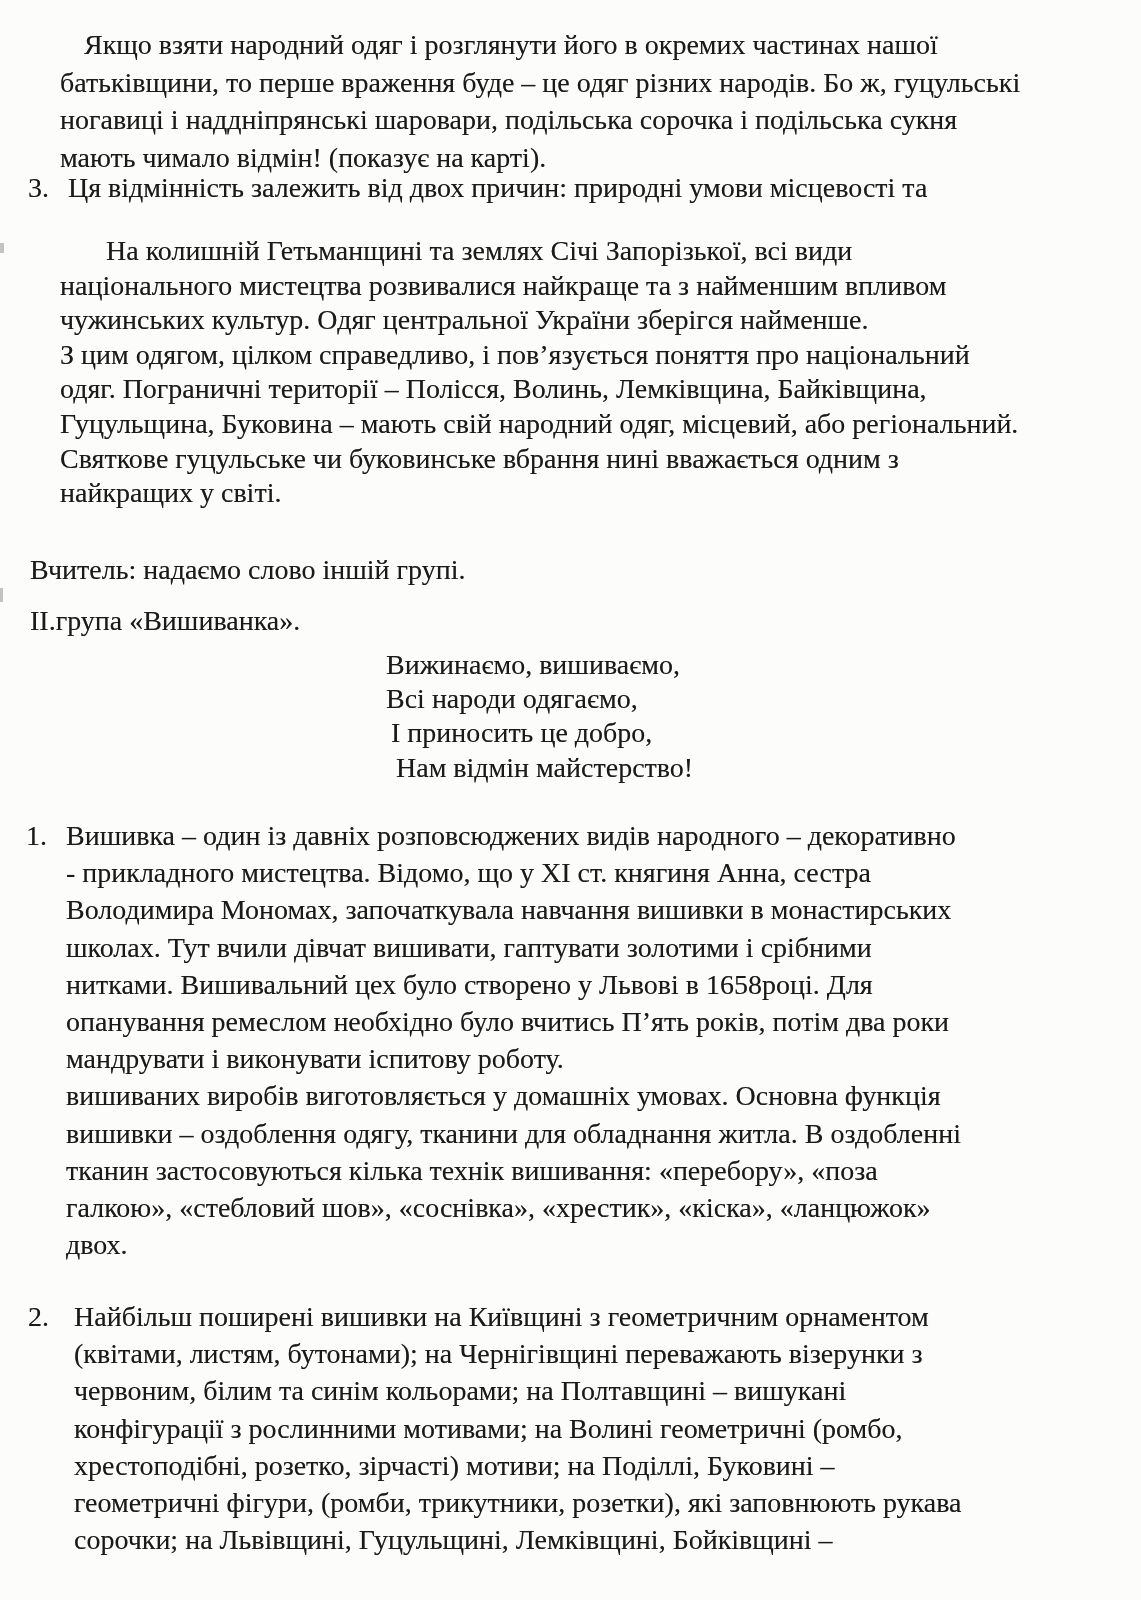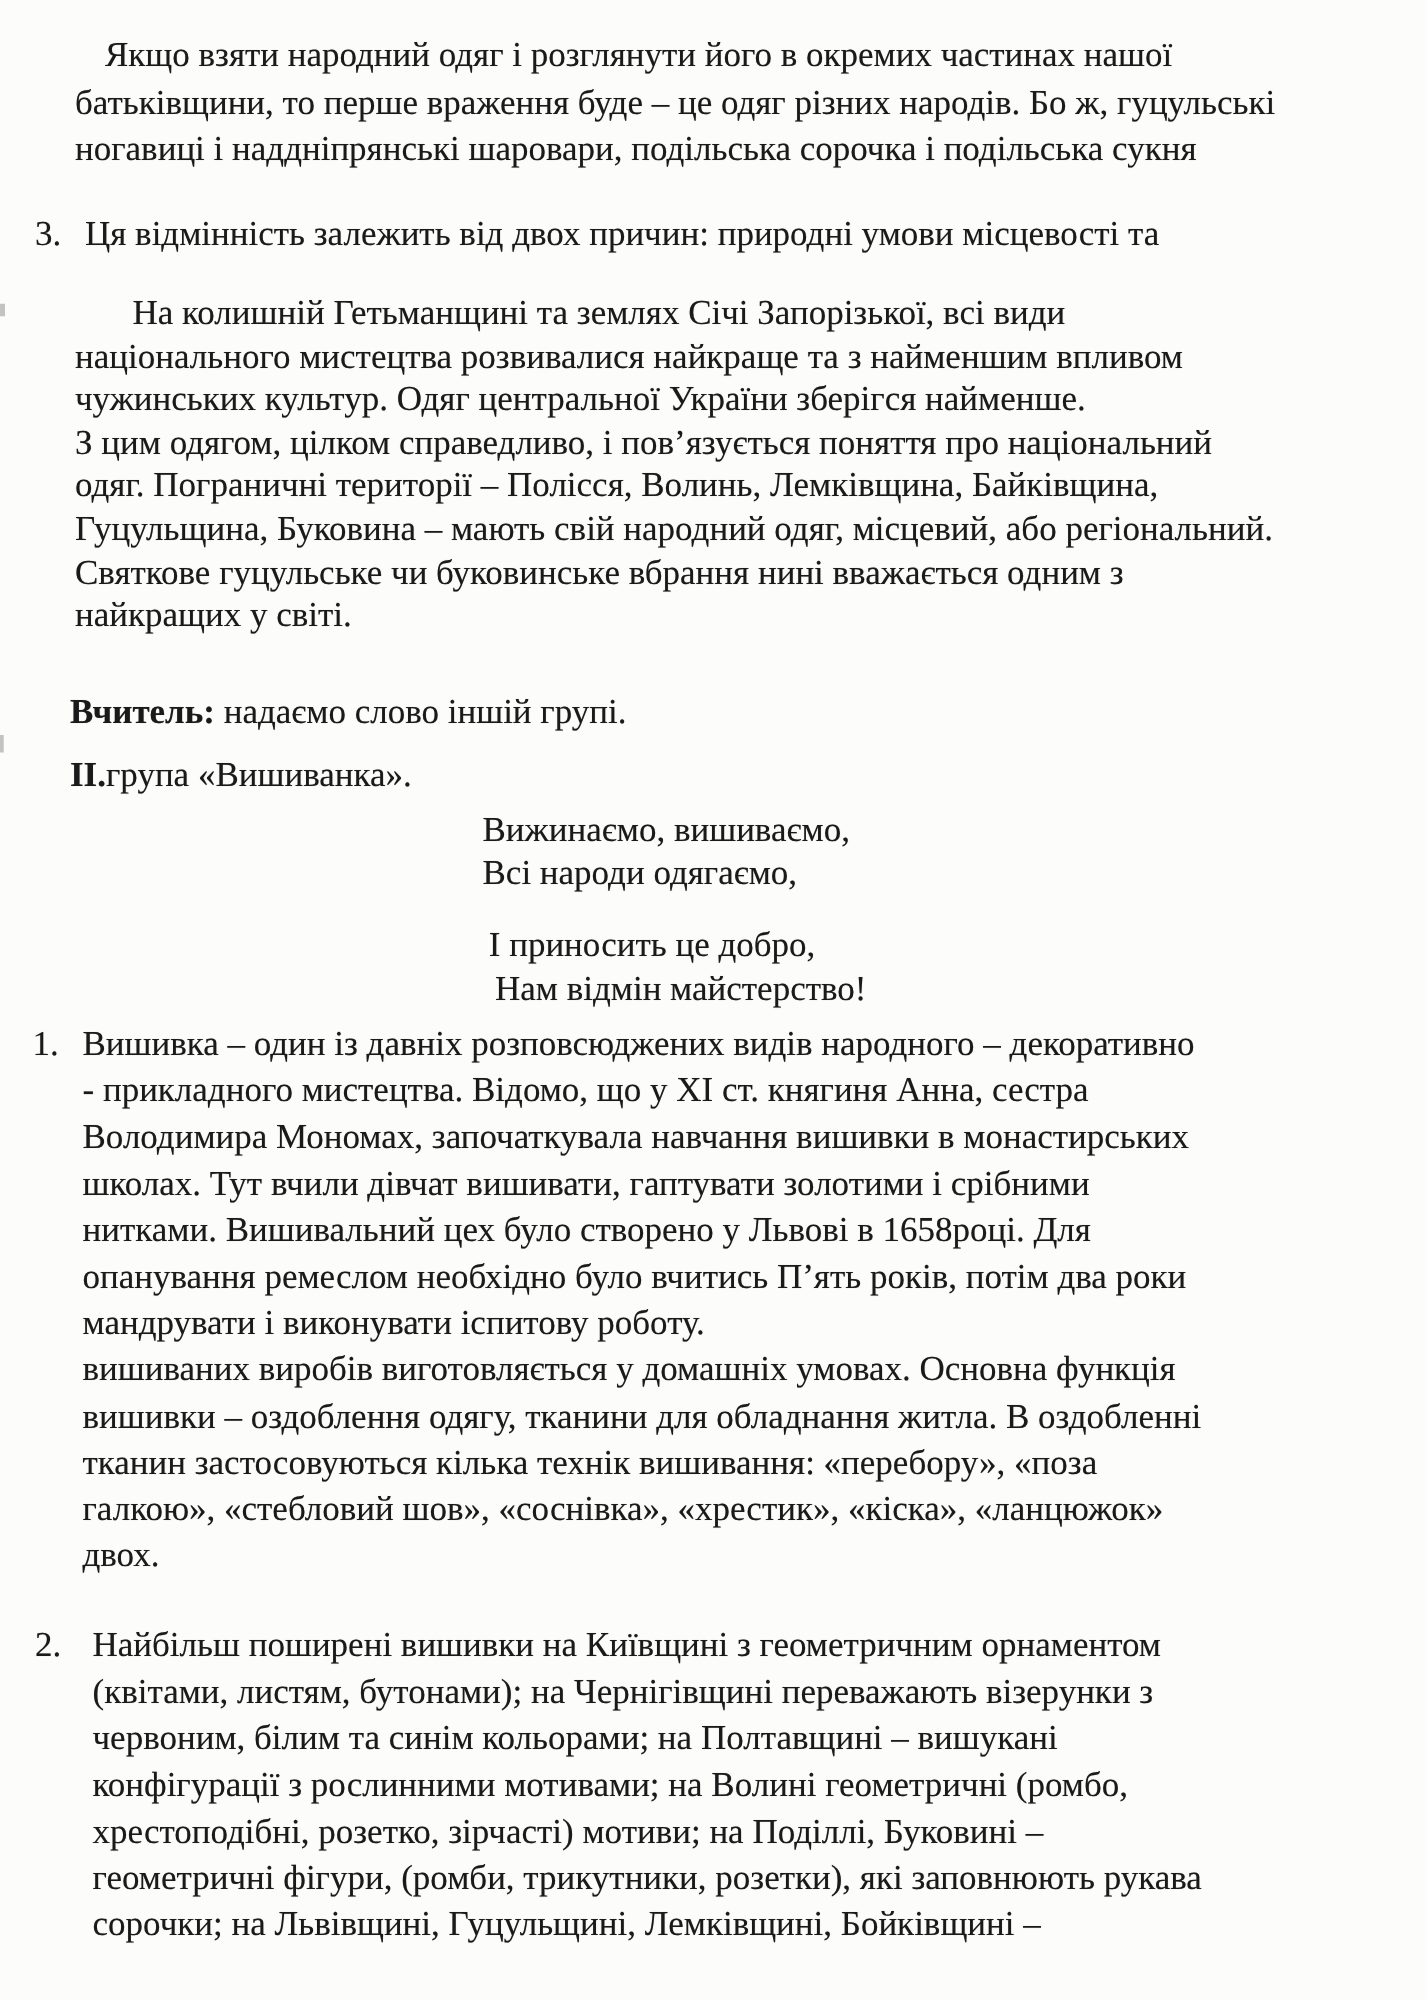--- a/index.html
+++ b/index.html
@@ -23,49 +23,50 @@
   .line{white-space:nowrap;}
   
   .b-intro  {top:26px;  left:60px;  line-height:37.5px;}
   .b-intro .line:first-child{padding-left:24px;}
   .b-item3  {top:169px; left:68px;  line-height:37.5px;}
   .b-hetman {top:234px; left:60px;  line-height:34.6px;}
   .b-hetman .line:first-child{padding-left:46px;}
   .b-teacher{top:551px; left:30px;  line-height:37px;}
   .b-group  {top:602px; left:30px;  line-height:37px;}
   .b-poem   {top:648px; left:386px; line-height:34.2px;}
-  .b-poem .line:nth-child(3){padding-left:5px;margin-top:24px;}
+  .b-poem .line:nth-child(3){padding-left:5px;}
   .b-poem .line:nth-child(4){padding-left:10px;}
   .b-item1  {top:817px; left:66px;  line-height:37.2px;}
   .b-item1 .line.indent-deep{padding-left:88px;}
   .b-item2  {top:1298px;left:68px;  line-height:37.2px;}
   .b-item2 .line:not(:first-child){padding-left:6px;}
   .num{
     position:absolute;
     left:-40px;
     top:0;
   }
-  .lbl{font-weight:bold;margin-left:26px;}
+  .lbl{font-weight:normal;}
   
   .artifact{position:absolute;background:rgba(90,90,90,0.35);}
   .a1{left:0;top:243px;width:4px;height:10px;}
   .a2{left:0;top:588px;width:3px;height:14px;}
 </style>
 </head>
 <body>
 
 <div class="page">
 
   <div class="artifact a1"></div>
   <div class="artifact a2"></div>
 
   <div class="block b-intro">
     <div class="line">Якщо взяти народний одяг і розглянути його в окремих частинах нашої</div>
     <div class="line">батьківщини, то перше враження буде – це одяг різних народів. Бо ж, гуцульські</div>
     <div class="line">ногавиці і наддніпрянські шаровари, подільська сорочка і подільська сукня</div>
+    <div class="line">мають чимало відмін! (показує на карті).</div>
   </div>
 
   <div class="block b-item3">
     <span class="num">3.</span>
     <div class="line">Ця відмінність залежить від двох причин: природні умови місцевості та</div>
   </div>
 
   <div class="block b-hetman">
     <div class="line">На колишній Гетьманщині та землях Січі Запорізької, всі види</div>
     <div class="line">національного мистецтва розвивалися найкраще та з найменшим впливом</div>

